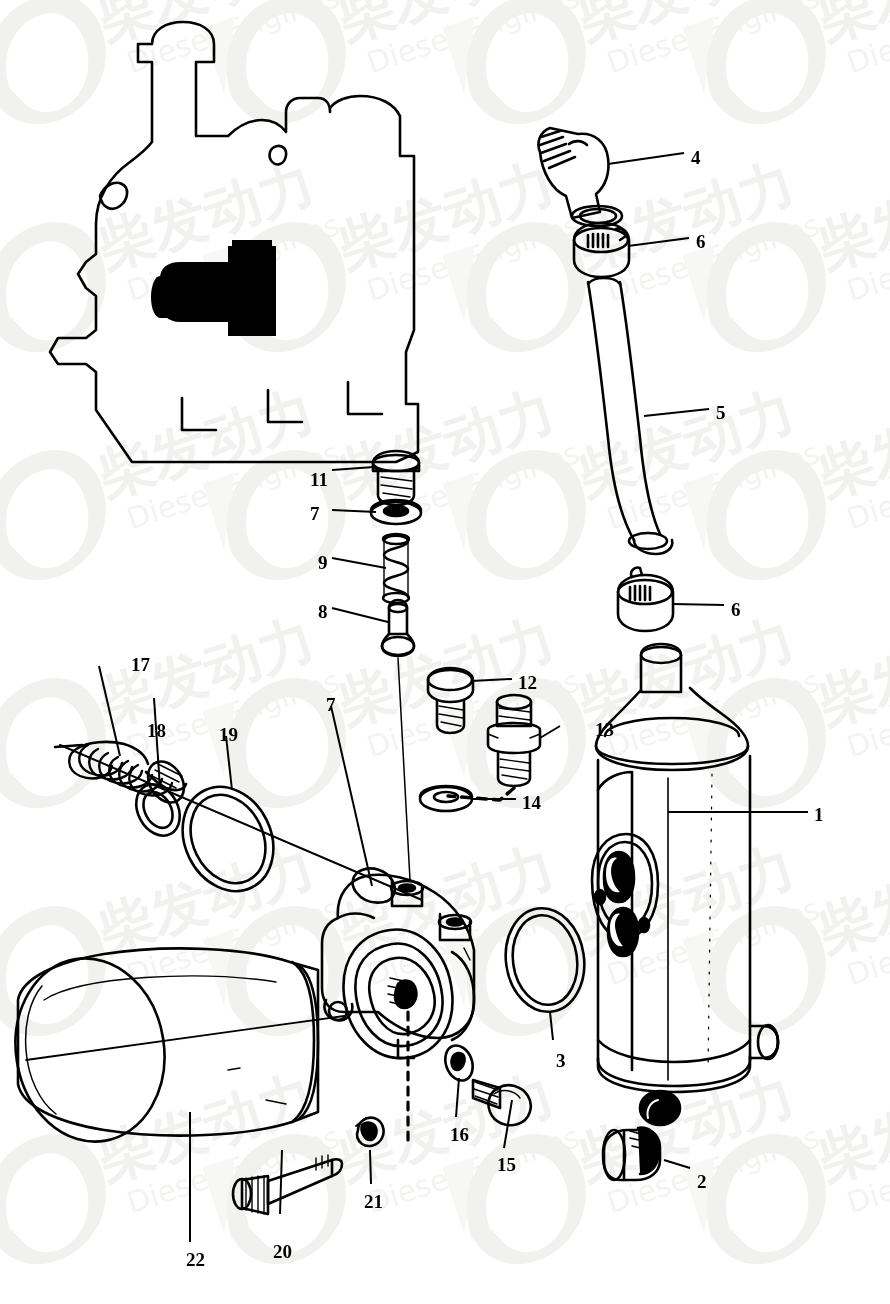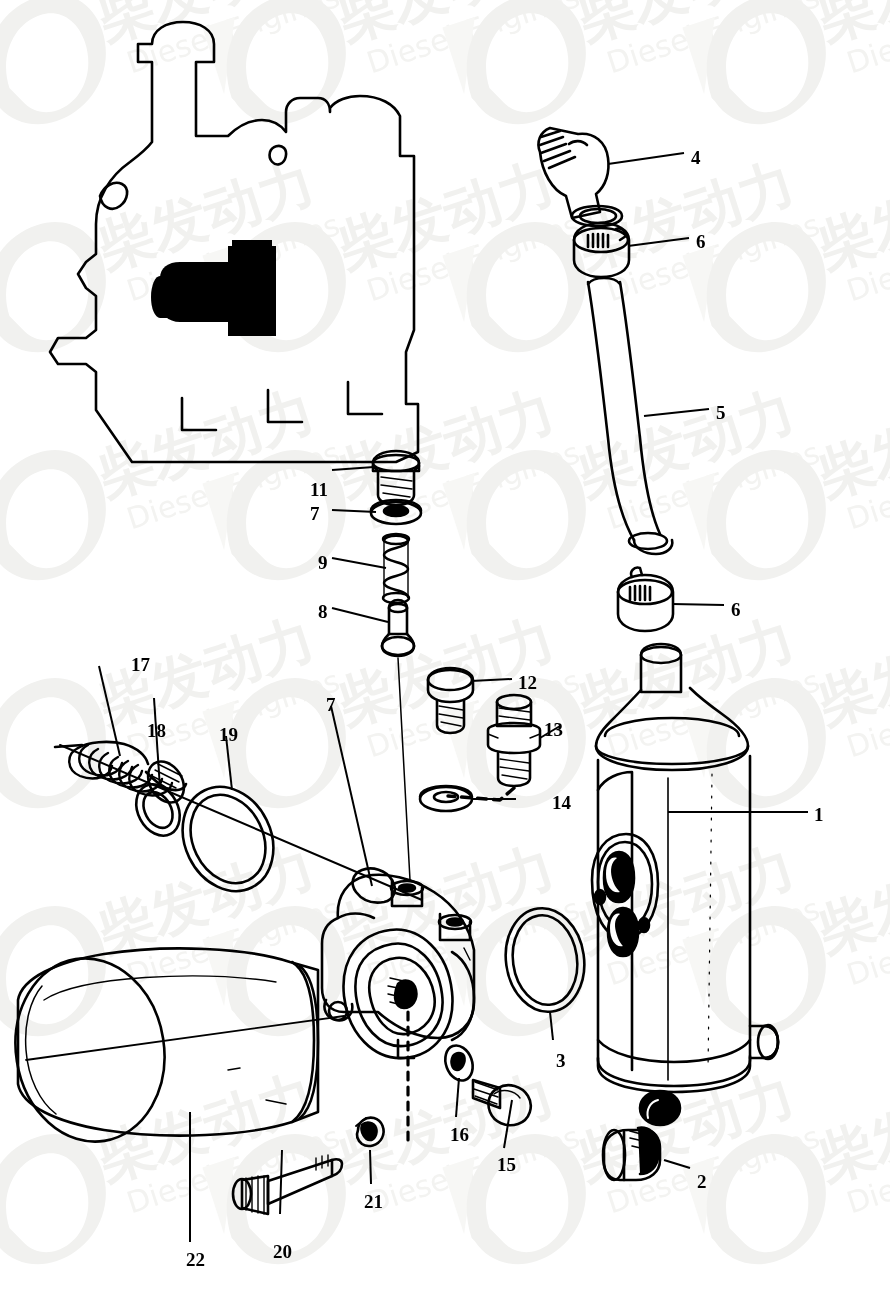--- a/index.html
+++ b/index.html
@@ -453,24 +453,24 @@
       <div class="lbl" style="left: 697px; top: 1172px;">2</div>
       <div class="lbl" style="left: 556px; top: 1051px;">3</div>
       <div class="lbl" style="left: 691px; top: 148px;">4</div>
       <div class="lbl" style="left: 716px; top: 403px;">5</div>
       <div class="lbl" style="left: 696px; top: 232px;">6</div>
       <div class="lbl" style="left: 731px; top: 600px;">6</div>
       <div class="lbl" style="left: 326px; top: 695px;">7</div>
       <div class="lbl" style="left: 318px; top: 602px;">8</div>
       <div class="lbl" style="left: 318px; top: 553px;">9</div>
       <div class="lbl" style="left: 310px; top: 504px;">7</div>
-      <div class="lbl" style="left: 310px; top: 480px;">11</div>
+      <div class="lbl" style="left: 310px; top: 470px;">11</div>
       <div class="lbl" style="left: 518px; top: 673px;">12</div>
-      <div class="lbl" style="left: 544px; top: 720px;">13</div>
-      <div class="lbl" style="left: 522px; top: 793px; margin-left: 30px;">14</div>
+      <div class="lbl" style="left: 595px; top: 720px;">13</div>
+      <div class="lbl" style="left: 522px; top: 793px;">14</div>
       <div class="lbl" style="left: 497px; top: 1155px;">15</div>
       <div class="lbl" style="left: 450px; top: 1125px;">16</div>
       <div class="lbl" style="left: 90px; top: 655px; margin-left: 41px;">17</div>
       <div class="lbl" style="left: 147px; top: 687px; margin-top: 34px;">18</div>
       <div class="lbl" style="left: 219px; top: 725px;">19</div>
       <div class="lbl" style="left: 273px; top: 1242px;">20</div>
       <div class="lbl" style="left: 364px; top: 1192px;">21</div>
       <div class="lbl" style="left: 186px; top: 1250px;">22</div>
     </div>
 

